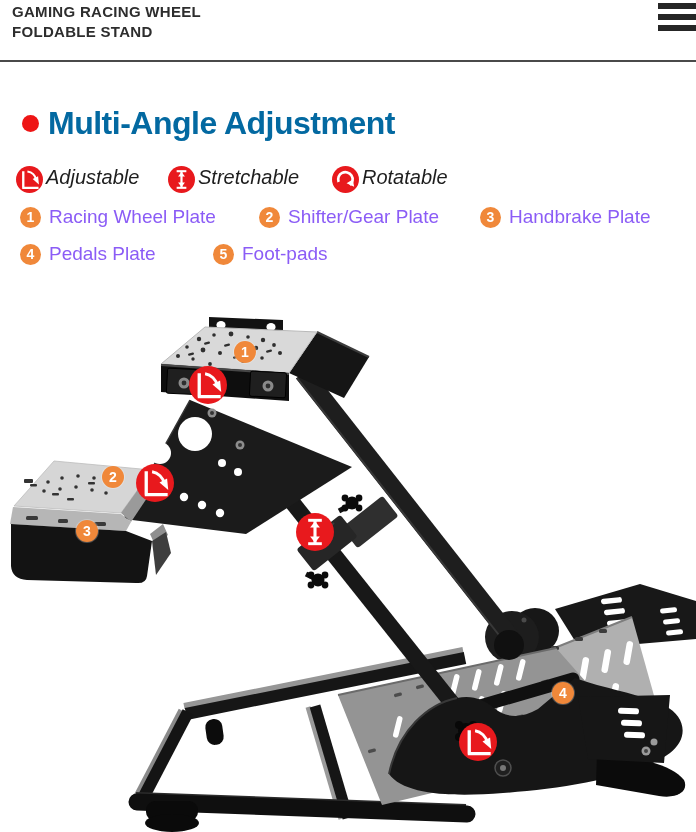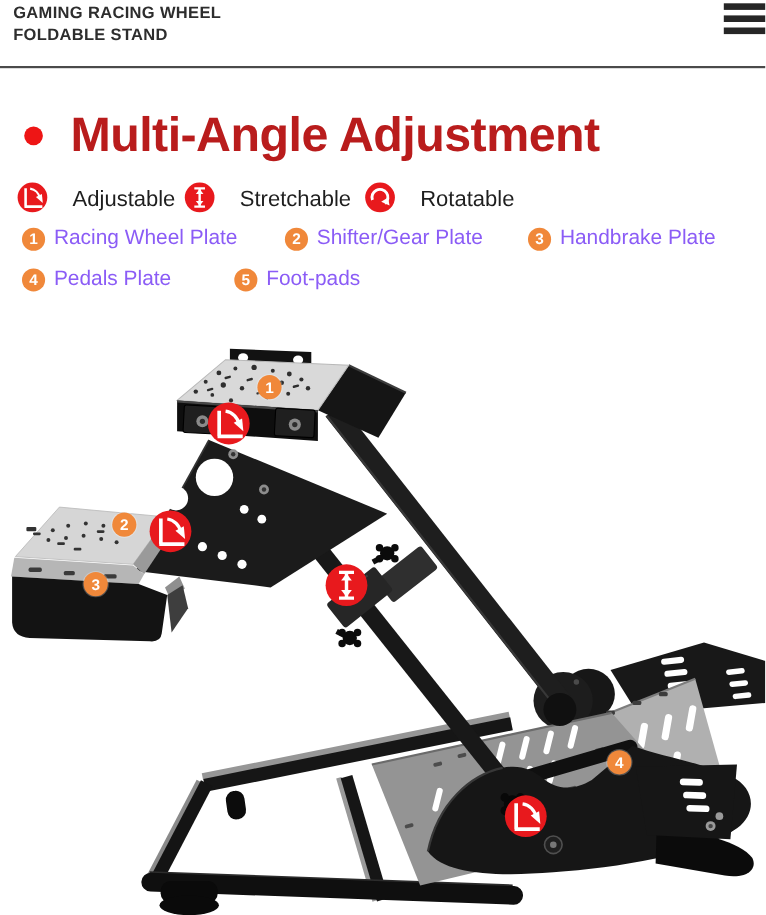--- a/index.html
+++ b/index.html
@@ -9,25 +9,25 @@
   
   .hdr{position:absolute;left:12px;top:2px;font-size:15px;font-weight:bold;
        line-height:20px;letter-spacing:.3px;color:#2d2d2d;}
   .burger{position:absolute;right:0;top:3px;width:38px;cursor:pointer;}
   .burger .bar{height:6px;background:#262626;margin-bottom:5px;}
   .divider{position:absolute;left:0;top:60px;width:696px;height:2px;background:#4a4a4a;}
 
   
   .heading{position:absolute;left:22px;top:100px;display:flex;align-items:center;height:46px;}
   .heading .dot{width:17px;height:17px;border-radius:50%;background:#ee1515;flex:0 0 auto;}
-  .heading .txt{margin-left:25px;font-size:44px;font-weight:bold;color:#b91c1c;letter-spacing:-.5px;}
+  .heading .txt{margin-left:9px;font-size:32px;font-weight:bold;color:#0369a1;letter-spacing:-.5px;}
 
   
   .features{position:absolute;left:0;top:166px;width:696px;height:30px;}
-  .feature{position:absolute;display:flex;align-items:flex-end;gap:23px;}
+  .feature{position:absolute;display:flex;align-items:flex-start;gap:3px;font-style:italic;}
   .f-ic{width:27px;height:27px;border-radius:50%;background:#e8191d;display:flex;
         align-items:center;justify-content:center;flex:0 0 auto;}
   .f-ic svg{width:27px;height:27px;display:block;}
   .f-lbl{font-size:20px;color:#1e1e1e;}
 
   
   .legend-row{position:absolute;left:0;width:696px;height:26px;}
   .lg-item{position:absolute;display:flex;align-items:center;gap:8px;}
   .lg-num{width:21px;height:21px;border-radius:50%;background:#f0883a;color:#fff;
           font-size:14px;font-weight:bold;display:flex;align-items:center;justify-content:center;flex:0 0 auto;}

